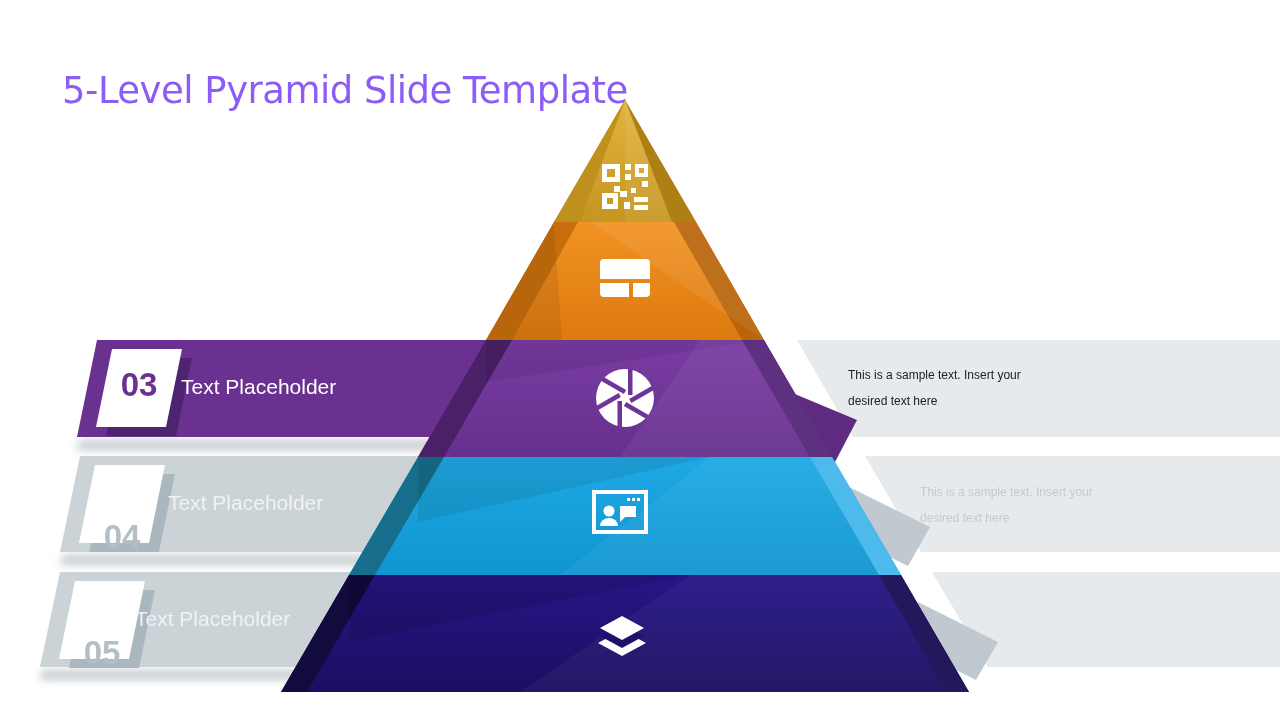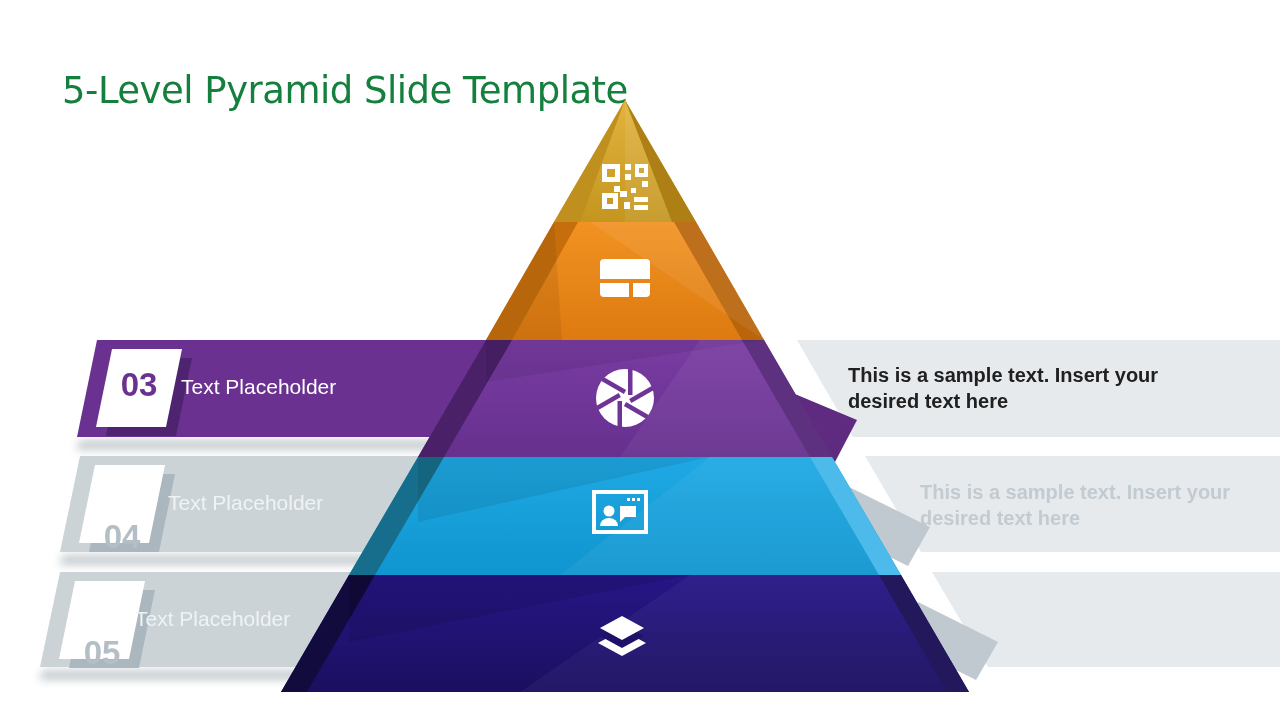--- a/index.html
+++ b/index.html
@@ -1,27 +1,27 @@
 <!DOCTYPE html>
 <html><head>
 <meta charset="utf-8">
 <style>
   html,body{margin:0;padding:0;background:#fff;}
   .slide{position:relative;width:1280px;height:720px;background:#ffffff;overflow:hidden;
          font-family:"Liberation Sans",sans-serif;}
   .slide-title{position:absolute;left:62px;top:44px;font-family:"DejaVu Sans",sans-serif;
-         font-size:37px;font-weight:400;color:#15803d;letter-spacing:-0.5px;}
+         font-size:37px;font-weight:400;color:#8b5cf6;letter-spacing:-0.5px;}
   svg.diagram{position:absolute;left:0;top:0;}
   .row-number{position:absolute;width:90px;text-align:center;font-size:33px;font-weight:700;z-index:6;}
   .num-active{color:#6B3191;}
   .num-inactive{color:#B3BEC5;margin-top:36px;}
   .row-label{position:absolute;font-size:21px;font-weight:400;z-index:6;}
   .label-active{color:#ffffff;}
   .label-inactive{color:#EFF3F4;}
-  .row-desc{position:absolute;font-size:20px;line-height:26px;font-weight:700;z-index:6;}
+  .row-desc{position:absolute;font-size:12px;line-height:26px;font-weight:400;z-index:6;}
   .desc-active{color:#202020;}
   .desc-inactive{color:#C2CBD1;}
 </style>
 </head>
 <body>
 
 <div class="slide">
 
   <h1 class="slide-title">5-Level Pyramid Slide Template</h1>
 

